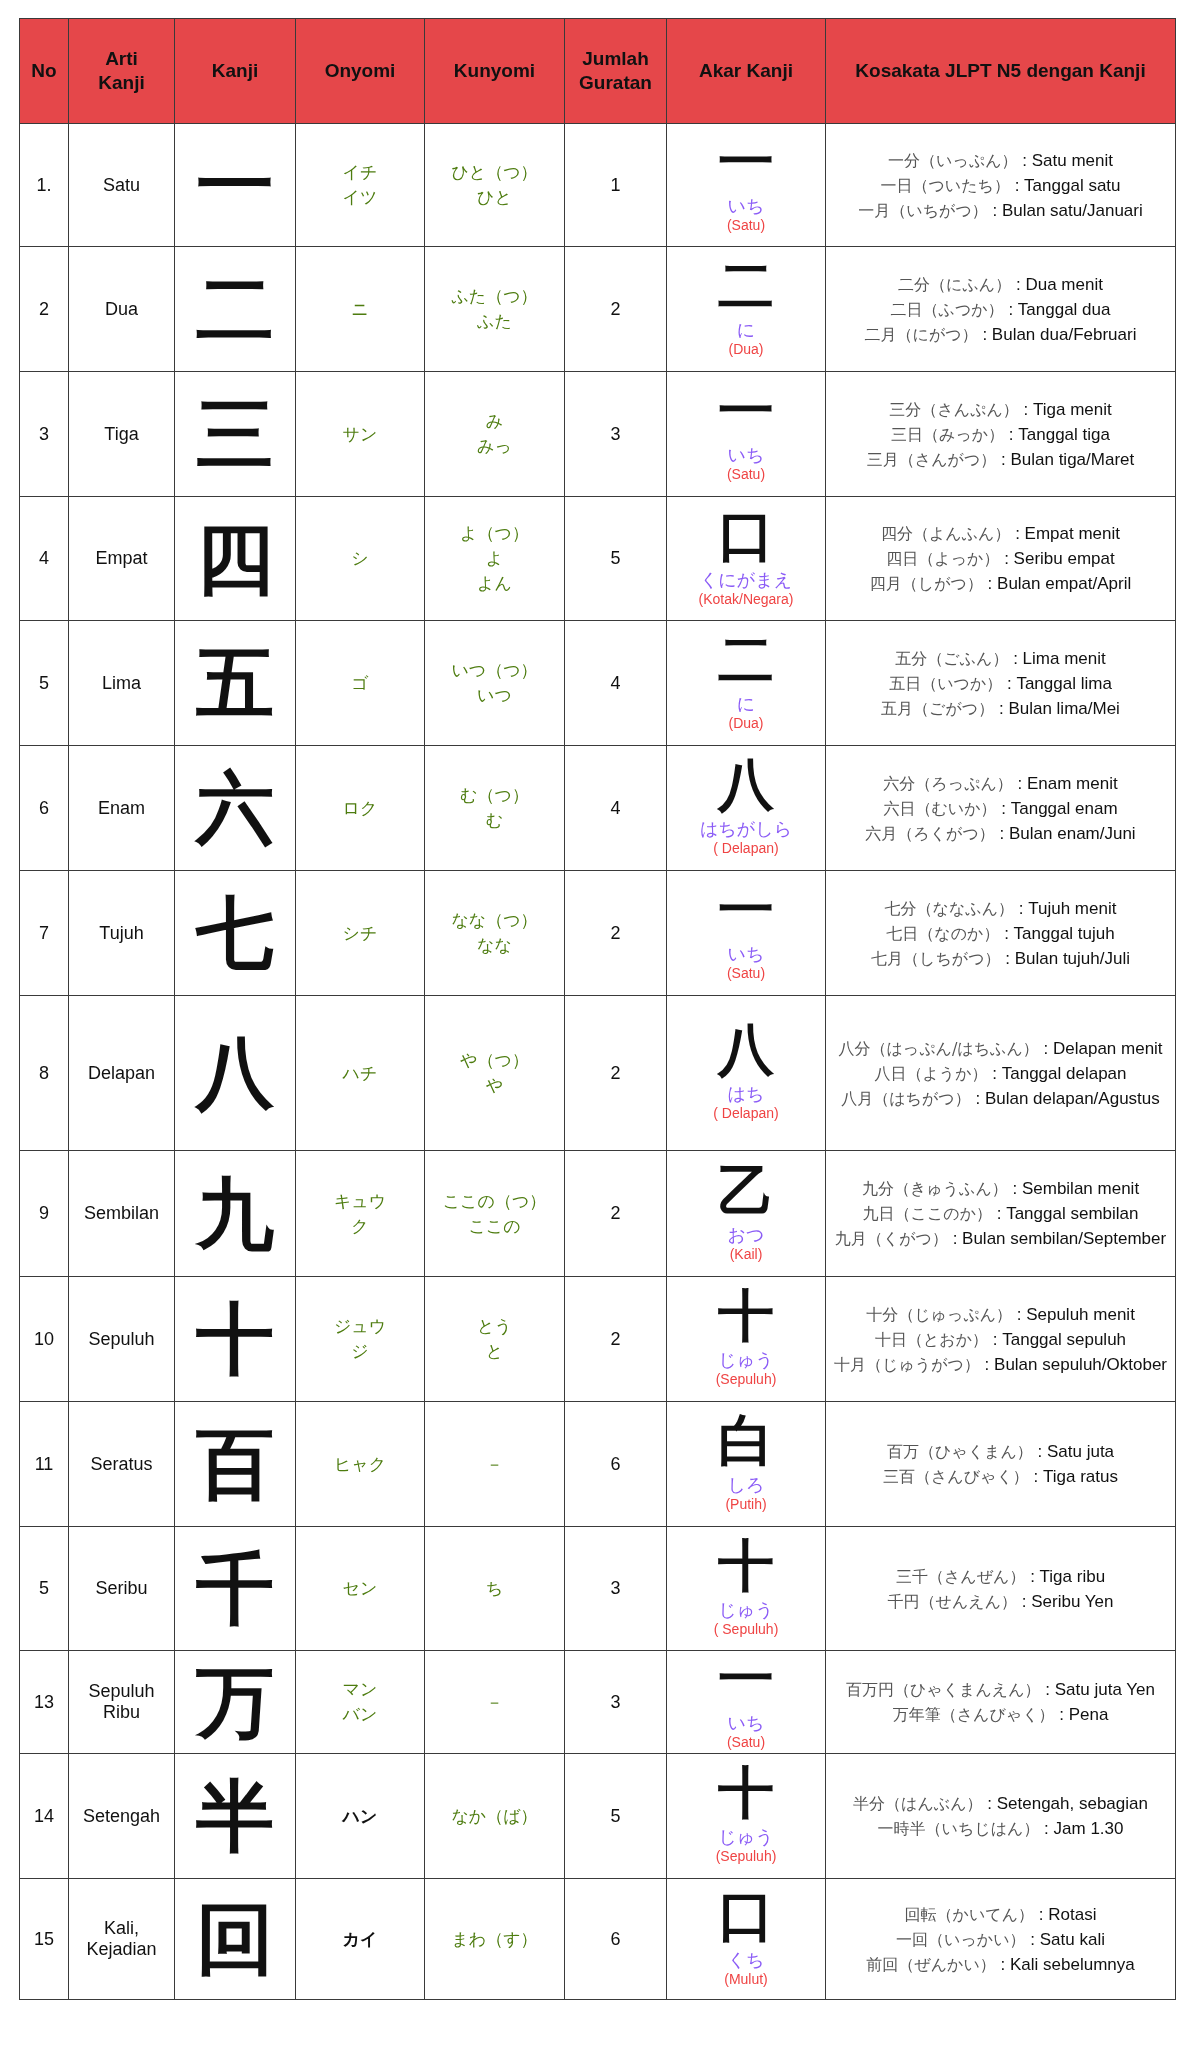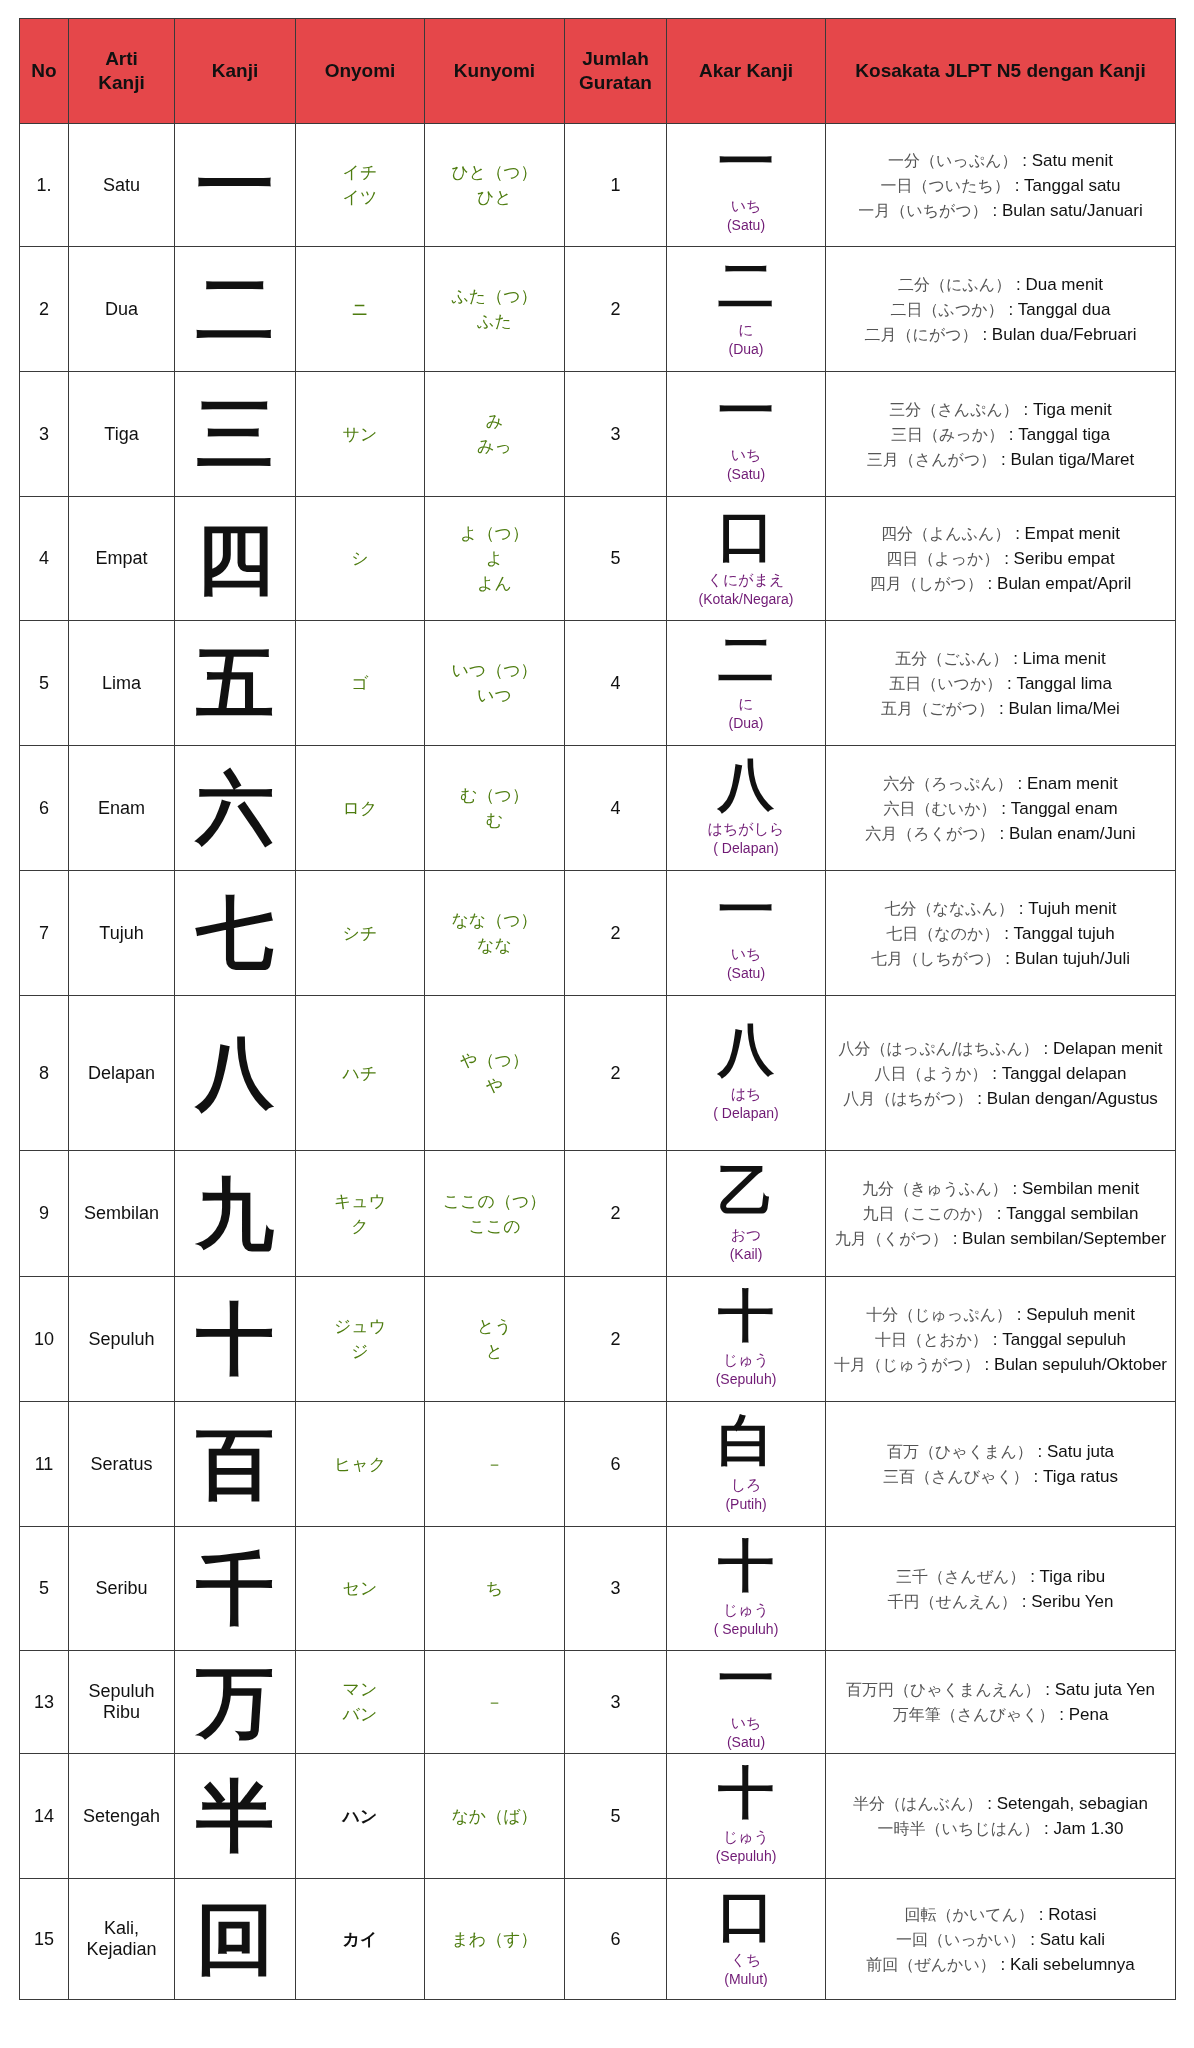--- a/index.html
+++ b/index.html
@@ -21,22 +21,22 @@
   col.c-on { width: 129px; } col.c-kun { width: 140px; } col.c-jml { width: 102px; }
   col.c-akar { width: 159px; } col.c-kosa { width: 350px; }
   tbody td { font-size: 18px; }
   td.no { text-align: left; padding-left: 7px; }
   td.big { font-size: 78px; line-height: 1; font-family: "DejaVu Sans", sans-serif; font-weight: bold; }
   td.jp { font-size: 17px; color: #4d7c0f; line-height: 25px; font-family: "DejaVu Serif", serif; }
   td.jp.bold { color: #111; font-weight: bold; font-family: "DejaVu Sans", sans-serif; }
   td.akar { position: relative; }
   .akar-wrap { display: flex; flex-direction: column; align-items: center; justify-content: flex-end; height: 100%; }
   .akar-glyph { font-size: 56px; line-height: 1; font-family: "DejaVu Sans", sans-serif; font-weight: bold; margin-bottom: 6px; }
-  .akar-reading { font-size: 15px; color: #701a75; line-height: 20px; font-family: "DejaVu Serif", serif; }
-  .akar-meaning { font-size: 14px; color: #701a75; line-height: 18px; padding-bottom: 2px; }
+  .akar-reading { font-size: 18px; color: #8b5cf6; line-height: 20px; font-family: "DejaVu Serif", serif; }
+  .akar-meaning { font-size: 14px; color: #ef4444; line-height: 18px; padding-bottom: 2px; }
   td.kosa { text-align: left; padding: 0 10px 0 12px; font-size: 17px; line-height: 25px; }
   .kosa-line { display: block; }
   .kosa-jp { color: #555; font-family: "DejaVu Serif", serif; font-size: 16px; }
   .kosa-id { color: #111; }
   .multiline { white-space: pre-line; }
 </style>
 </head>
 <body>
 
 <table class="kanji">
@@ -232,21 +232,21 @@
     <td class="akar">
       <div class="akar-wrap">
         <span class="akar-glyph">八</span>
         <span class="akar-reading">はち</span>
         <span class="akar-meaning">( Delapan)</span>
       </div>
     </td>
     <td class="kosa">
           <span class="kosa-line"><span class="kosa-jp">八分（はっぷん/はちふん）</span><span class="kosa-id"> : Delapan menit</span></span>
           <span class="kosa-line"><span class="kosa-jp">八日（ようか）</span><span class="kosa-id"> : Tanggal delapan</span></span>
-          <span class="kosa-line"><span class="kosa-jp">八月（はちがつ）</span><span class="kosa-id"> : Bulan dengan/Agustus</span></span>
+          <span class="kosa-line"><span class="kosa-jp">八月（はちがつ）</span><span class="kosa-id"> : Bulan delapan/Agustus</span></span>
         </td>
   </tr>
 
   <tr style="height: 126px;">
     <td class="no">9</td>
     <td class="multiline">Sembilan</td>
     <td class="big">九</td>
     <td class="jp multiline">キュウ
 ク</td>
     <td class="jp multiline">ここの（つ）

